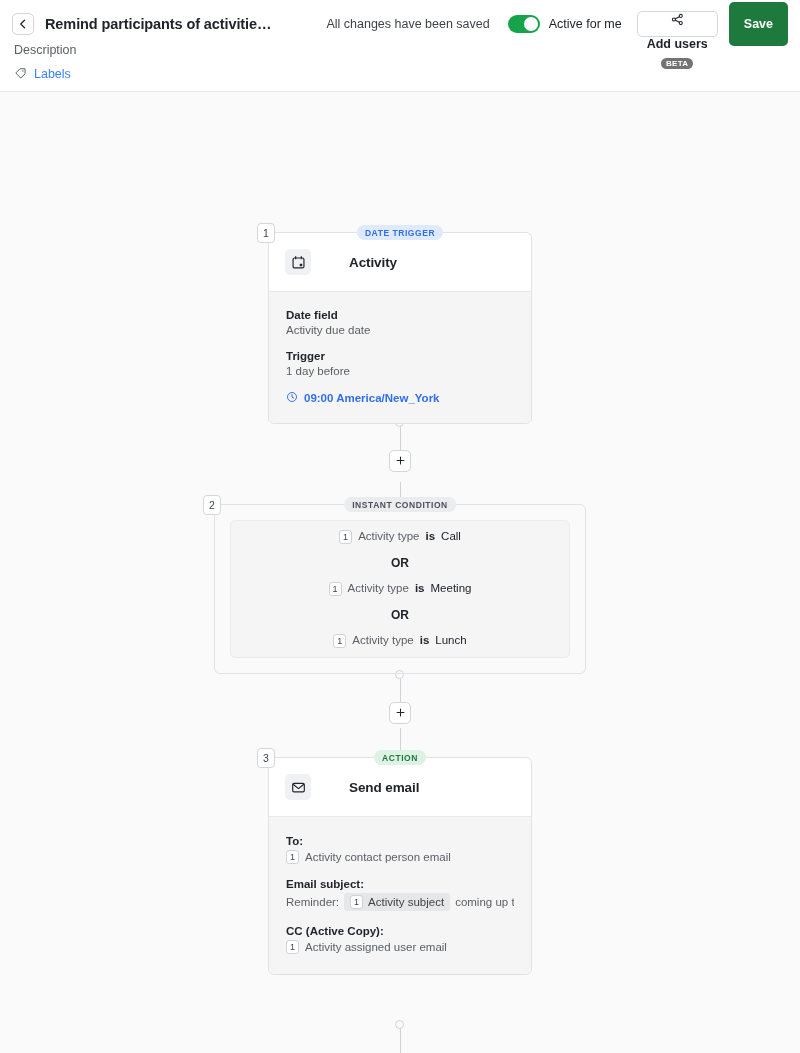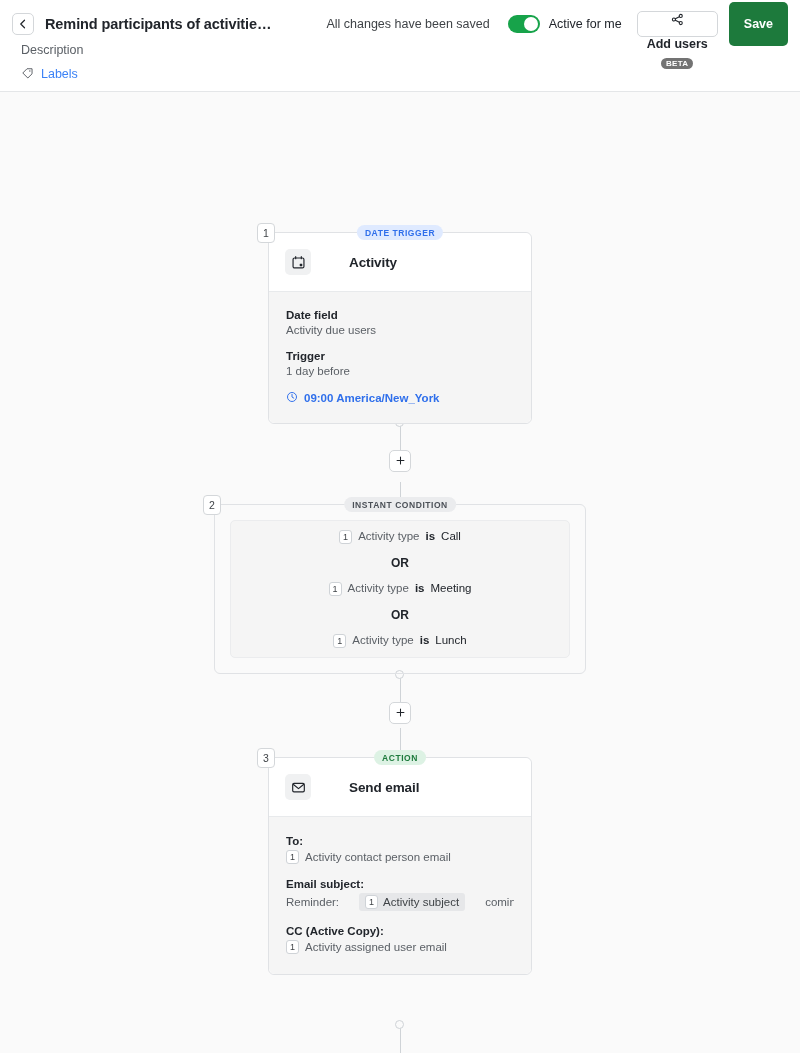--- a/index.html
+++ b/index.html
@@ -109,21 +109,21 @@
     background: #1d7a3c;
     color: #fff;
     font-size: 12.5px;
     font-weight: bold;
     border: none;
     border-radius: 5px;
     cursor: pointer;
     font-family: "Liberation Sans", sans-serif;
   }
   .tb-sub {
-    padding-left: 21px;
+    padding-left: 14px;
   }
   .desc-text {
     font-size: 12.5px;
     color: #5b6066;
     margin-top: 5px;
   }
   .labels-row {
     display: flex;
     align-items: center;
     gap: 7px;
@@ -320,21 +320,21 @@
     display: flex;
     align-items: center;
     gap: 6px;
     font-size: 11.5px;
     color: #5b6066;
     white-space: nowrap;
   }
   .subject-line {
     display: flex;
     align-items: center;
-    gap: 20px;
+    gap: 5px;
     font-size: 11.5px;
     color: #5b6066;
     white-space: nowrap;
     overflow: hidden;
   }
   .var-chip {
     display: inline-flex;
     align-items: center;
     gap: 5px;
     background: #e6e7e9;
@@ -424,21 +424,21 @@
           <path d="M5 1.8 L5 4 M11 1.8 L11 4" stroke="#21252b" stroke-width="1.25" stroke-linecap="round"></path>
           <rect x="9.3" y="9.3" width="2.7" height="2.6" rx="0.4" fill="#21252b"></rect>
         </svg>
       </div>
       <div class="node-title">Activity</div>
     </div>
 
     <div class="node-body">
       <div class="fld-group">
         <div class="fld-label">Date field</div>
-        <div class="fld-value">Activity due users</div>
+        <div class="fld-value">Activity due date</div>
       </div>
       <div class="fld-group">
         <div class="fld-label">Trigger</div>
         <div class="fld-value">1 day before</div>
       </div>
       <div class="time-row">
         <span>
           <svg width="12" height="12" viewBox="0 0 16 16">
             <circle cx="8" cy="8" r="6" fill="none" stroke="#2f6feb" stroke-width="1.3"></circle>
             <path d="M8 4.6 L8 8 L10.4 9.5" fill="none" stroke="#2f6feb" stroke-width="1.3" stroke-linecap="round" stroke-linejoin="round"></path>

